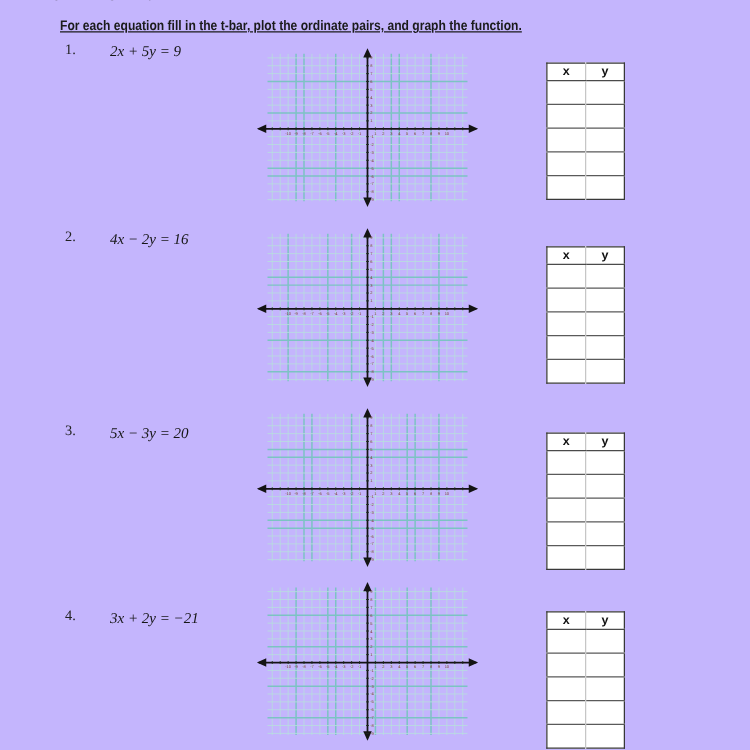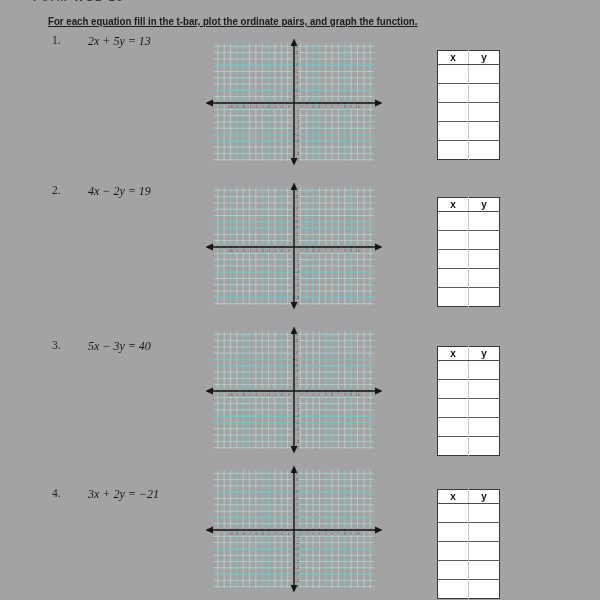--- a/index.html
+++ b/index.html
@@ -1,18 +1,18 @@
 <!DOCTYPE html>
 <html><head>
 <meta charset="utf-8">
 <style>
   html,body{margin:0;padding:0}
   body{width:600px;height:600px;background:#ffffff;position:relative;overflow:hidden;
        font-family:"Liberation Sans",sans-serif}
-  .sheet{position:absolute;inset:0;background:#a3a3a3}
+  .sheet{position:absolute;inset:0;background:#c4b5fd}
 
   
   .cutoff{position:absolute;left:33px;top:0;width:140px;height:4px;overflow:hidden}
   .cutoff span{position:absolute;top:-9px;left:0;font-weight:bold;font-size:11px;
                color:#3d3d3d;letter-spacing:2px;white-space:nowrap;
                font-family:"Liberation Sans",sans-serif}
 
   
   .instruction{position:absolute;left:48px;top:15px;font-weight:bold;font-size:11px;
                color:#1b1b1b;text-decoration:underline;white-space:nowrap;
@@ -45,21 +45,21 @@
 
 <div class="sheet">
 
   <div class="cutoff">
     <span>Form WS2 10</span>
   </div>
 
   <div class="instruction">For each equation fill in the t-bar, plot the ordinate pairs, and graph the function.</div>
 
   <span class="pnum n1">1.</span>
-  <span class="peq n1">2x + 5y = 13</span>
+  <span class="peq n1">2x + 5y = 9</span>
   <div class="graph g1"><svg width="178" height="128" viewBox="0 0 178 128" xmlns="http://www.w3.org/2000/svg">
         <line x1="12.80" y1="5" x2="12.80" y2="123" stroke="#b7dede" stroke-width="0.65"></line>
         <line x1="19.15" y1="5" x2="19.15" y2="123" stroke="#b7dede" stroke-width="0.65"></line>
         <line x1="25.50" y1="5" x2="25.50" y2="123" stroke="#b7dede" stroke-width="0.65"></line>
         <line x1="31.85" y1="5" x2="31.85" y2="123" stroke="#7cc3c3" stroke-width="1.2"></line>
         <line x1="38.20" y1="5" x2="38.20" y2="123" stroke="#7cc3c3" stroke-width="1.2"></line>
         <line x1="44.55" y1="5" x2="44.55" y2="123" stroke="#b7dede" stroke-width="0.65"></line>
         <line x1="50.90" y1="5" x2="50.90" y2="123" stroke="#b7dede" stroke-width="0.65"></line>
         <line x1="57.25" y1="5" x2="57.25" y2="123" stroke="#b7dede" stroke-width="0.65"></line>
         <line x1="63.60" y1="5" x2="63.60" y2="123" stroke="#7cc3c3" stroke-width="1.2"></line>
@@ -208,21 +208,21 @@
           <td></td>
         </tr>
         <tr>
           <td></td>
           <td></td>
         </tr>
       </tbody>
   </table>
 
   <span class="pnum n2">2.</span>
-  <span class="peq n2">4x − 2y = 19</span>
+  <span class="peq n2">4x − 2y = 16</span>
   <div class="graph g2"><svg width="178" height="128" viewBox="0 0 178 128" xmlns="http://www.w3.org/2000/svg">
         <line x1="12.80" y1="5" x2="12.80" y2="123" stroke="#b7dede" stroke-width="0.65"></line>
         <line x1="19.15" y1="5" x2="19.15" y2="123" stroke="#b7dede" stroke-width="0.65"></line>
         <line x1="25.50" y1="5" x2="25.50" y2="123" stroke="#7cc3c3" stroke-width="1.2"></line>
         <line x1="31.85" y1="5" x2="31.85" y2="123" stroke="#b7dede" stroke-width="0.65"></line>
         <line x1="38.20" y1="5" x2="38.20" y2="123" stroke="#b7dede" stroke-width="0.65"></line>
         <line x1="44.55" y1="5" x2="44.55" y2="123" stroke="#b7dede" stroke-width="0.65"></line>
         <line x1="50.90" y1="5" x2="50.90" y2="123" stroke="#b7dede" stroke-width="0.65"></line>
         <line x1="57.25" y1="5" x2="57.25" y2="123" stroke="#7cc3c3" stroke-width="1.2"></line>
         <line x1="63.60" y1="5" x2="63.60" y2="123" stroke="#b7dede" stroke-width="0.65"></line>
@@ -371,21 +371,21 @@
           <td></td>
         </tr>
         <tr>
           <td></td>
           <td></td>
         </tr>
       </tbody>
   </table>
 
   <span class="pnum n3">3.</span>
-  <span class="peq n3">5x − 3y = 40</span>
+  <span class="peq n3">5x − 3y = 20</span>
   <div class="graph g3"><svg width="178" height="128" viewBox="0 0 178 128" xmlns="http://www.w3.org/2000/svg">
         <line x1="12.80" y1="5" x2="12.80" y2="123" stroke="#b7dede" stroke-width="0.65"></line>
         <line x1="19.15" y1="5" x2="19.15" y2="123" stroke="#b7dede" stroke-width="0.65"></line>
         <line x1="25.50" y1="5" x2="25.50" y2="123" stroke="#b7dede" stroke-width="0.65"></line>
         <line x1="31.85" y1="5" x2="31.85" y2="123" stroke="#b7dede" stroke-width="0.65"></line>
         <line x1="38.20" y1="5" x2="38.20" y2="123" stroke="#7cc3c3" stroke-width="1.2"></line>
         <line x1="44.55" y1="5" x2="44.55" y2="123" stroke="#7cc3c3" stroke-width="1.2"></line>
         <line x1="50.90" y1="5" x2="50.90" y2="123" stroke="#b7dede" stroke-width="0.65"></line>
         <line x1="57.25" y1="5" x2="57.25" y2="123" stroke="#b7dede" stroke-width="0.65"></line>
         <line x1="63.60" y1="5" x2="63.60" y2="123" stroke="#b7dede" stroke-width="0.65"></line>

